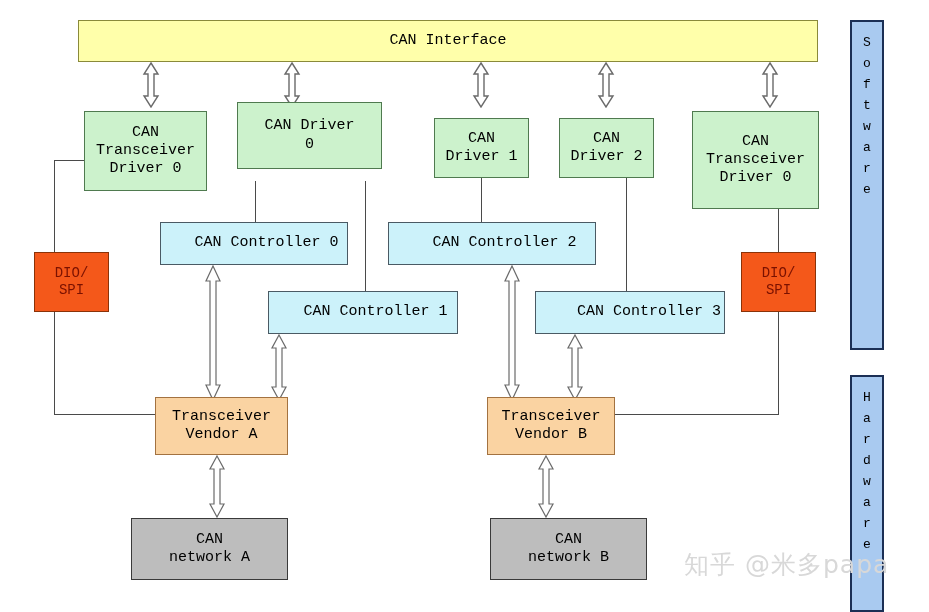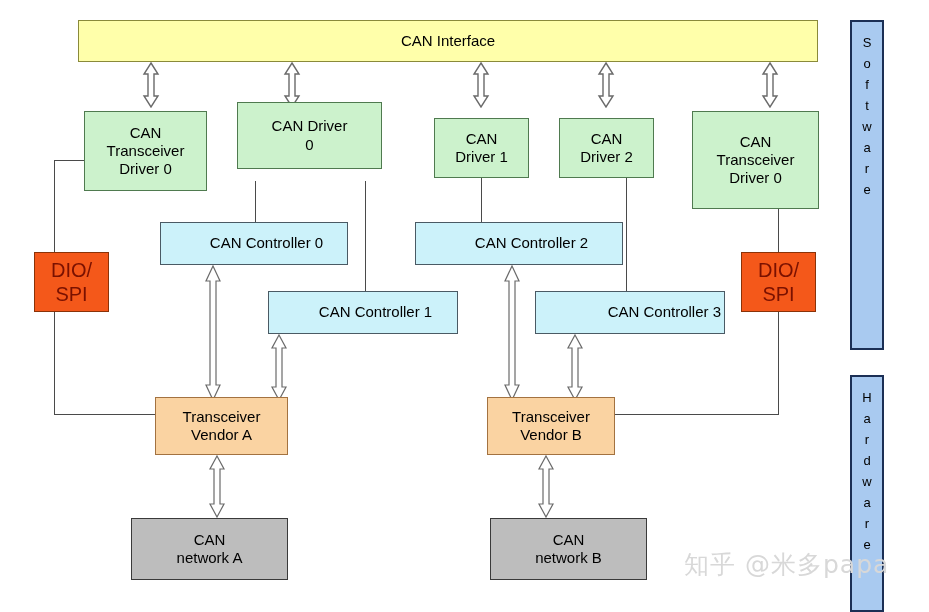--- a/index.html
+++ b/index.html
@@ -1,28 +1,28 @@
 <!DOCTYPE html>
 <html><head>
 <meta charset="utf-8">
 <style>
   html,body{margin:0;padding:0;background:#ffffff;}
   body{font-family:"Liberation Serif","DejaVu Serif",serif;}
   #canvas{position:relative;width:929px;height:612px;background:#ffffff;overflow:hidden;}
 
   .box{position:absolute;box-sizing:border-box;display:flex;align-items:center;
        justify-content:center;text-align:center;line-height:1.22;
-       font-family:Liberation Sans, sans-serif;color:#000;
+       font-family:Liberation Mono, monospace;color:#000;
        border:1px solid #555;}
   .box .lbl{display:block;width:100%;padding:0 3px;}
 
   .b-interface{background:#ffffaa;border:1px solid #8a8a3a;font-size:15px;}
   .b-green{background:#ccf2cc;border:1px solid #4f7a4f;font-size:15px;}
   .b-ctrl{background:#ccf2fa;border:1px solid #4a5a64;font-size:15px;padding-left:25px;}
-  .b-orange{background:#f4581a;border:1px solid #8a3208;color:#7a1100;font-size:20px;}
+  .b-orange{background:#f4581a;border:1px solid #8a3208;color:#7a1100;font-size:14px;}
   .b-trans{background:#fad3a2;border:1px solid #a37240;font-size:15px;}
   .b-gray{background:#bdbdbd;border:1px solid #3a3a3a;font-size:15px;}
   .b-blue{background:#a9caf0;border:2px solid #1b2f55;font-size:13px;
           align-items:flex-start;padding-top:10px;}
   .b-blue .lbl{line-height:1.62;letter-spacing:0;}
 
   .line{position:absolute;background:#4a4a4a;}
   .line.v{width:1px;}
   .line.h{height:1px;}
 
@@ -105,21 +105,21 @@
   <div class="box b-orange" style="left:741px;top:252px;width:75px;height:60px;">
     <span class="lbl">DIO/<br>SPI</span>
   </div>
 
   <div class="box b-ctrl" style="left:160px;top:222px;width:188px;height:43px;">
     <span class="lbl">CAN Controller 0</span>
   </div>
   <div class="box b-ctrl" style="left:268px;top:291px;width:190px;height:43px;">
     <span class="lbl">CAN Controller 1</span>
   </div>
-  <div class="box b-ctrl" style="left:388px;top:222px;width:208px;height:43px;margin-left:27px;">
+  <div class="box b-ctrl" style="left:388px;top:222px;width:208px;height:43px;">
     <span class="lbl">CAN Controller 2</span>
   </div>
   <div class="box b-ctrl" style="left:535px;top:291px;width:190px;height:43px;text-align:right;">
     <span class="lbl">CAN Controller 3</span>
   </div>
 
   <div class="arrow" style="left:204px;top:265px;width:18px;height:136px;">
     <svg viewBox="0 0 18 136" preserveAspectRatio="none">
         <polygon points="9,1 16,16 12,16 12,120 16,120 9,135 2,120 6,120 6,16 2,16" fill="#ffffff" stroke="#6a6a6a" stroke-width="1.2"></polygon>
       </svg>

